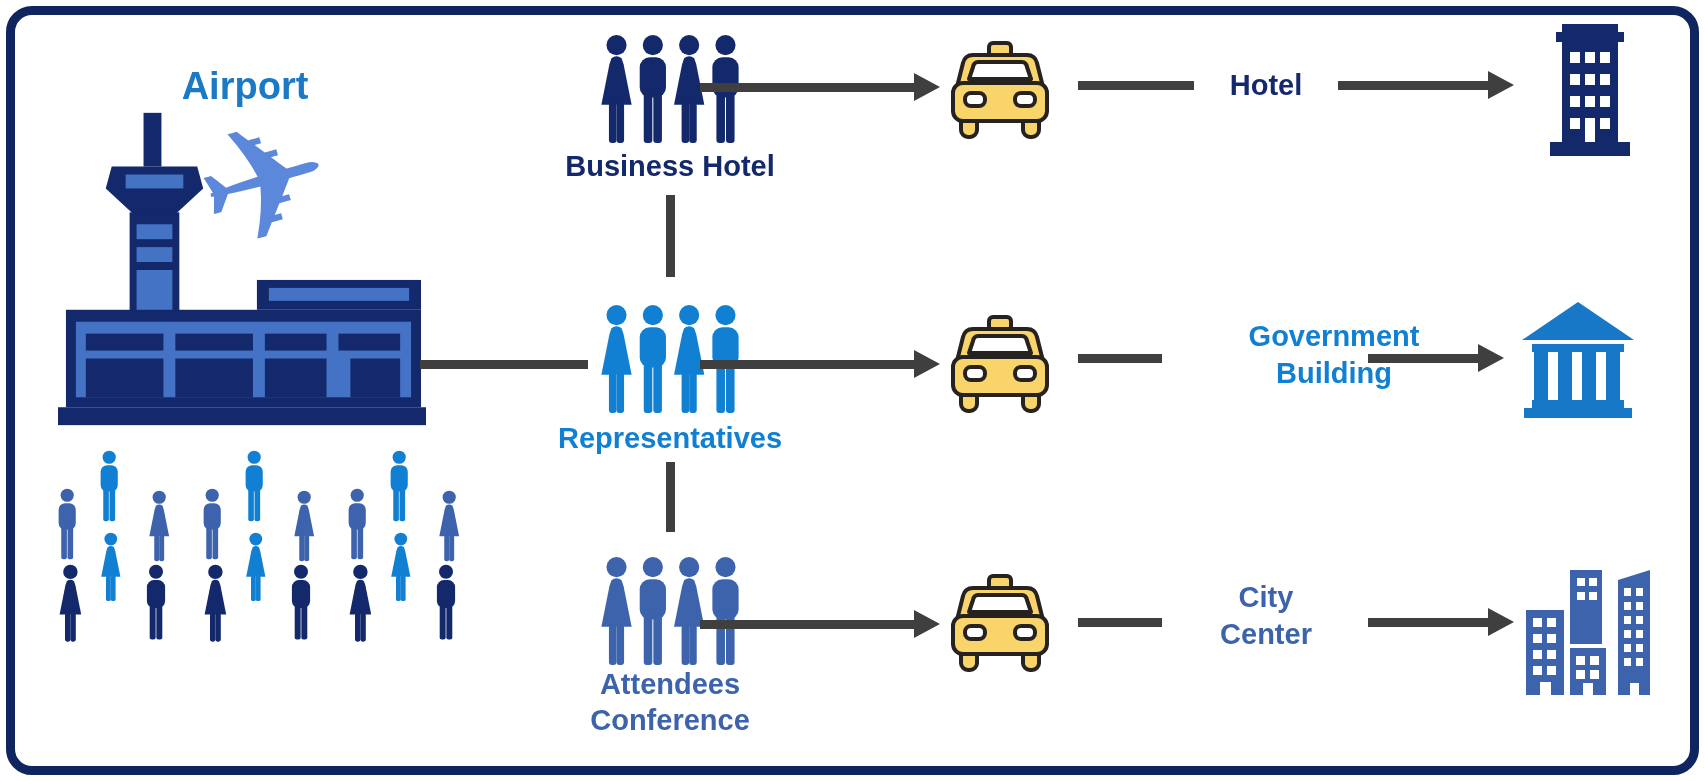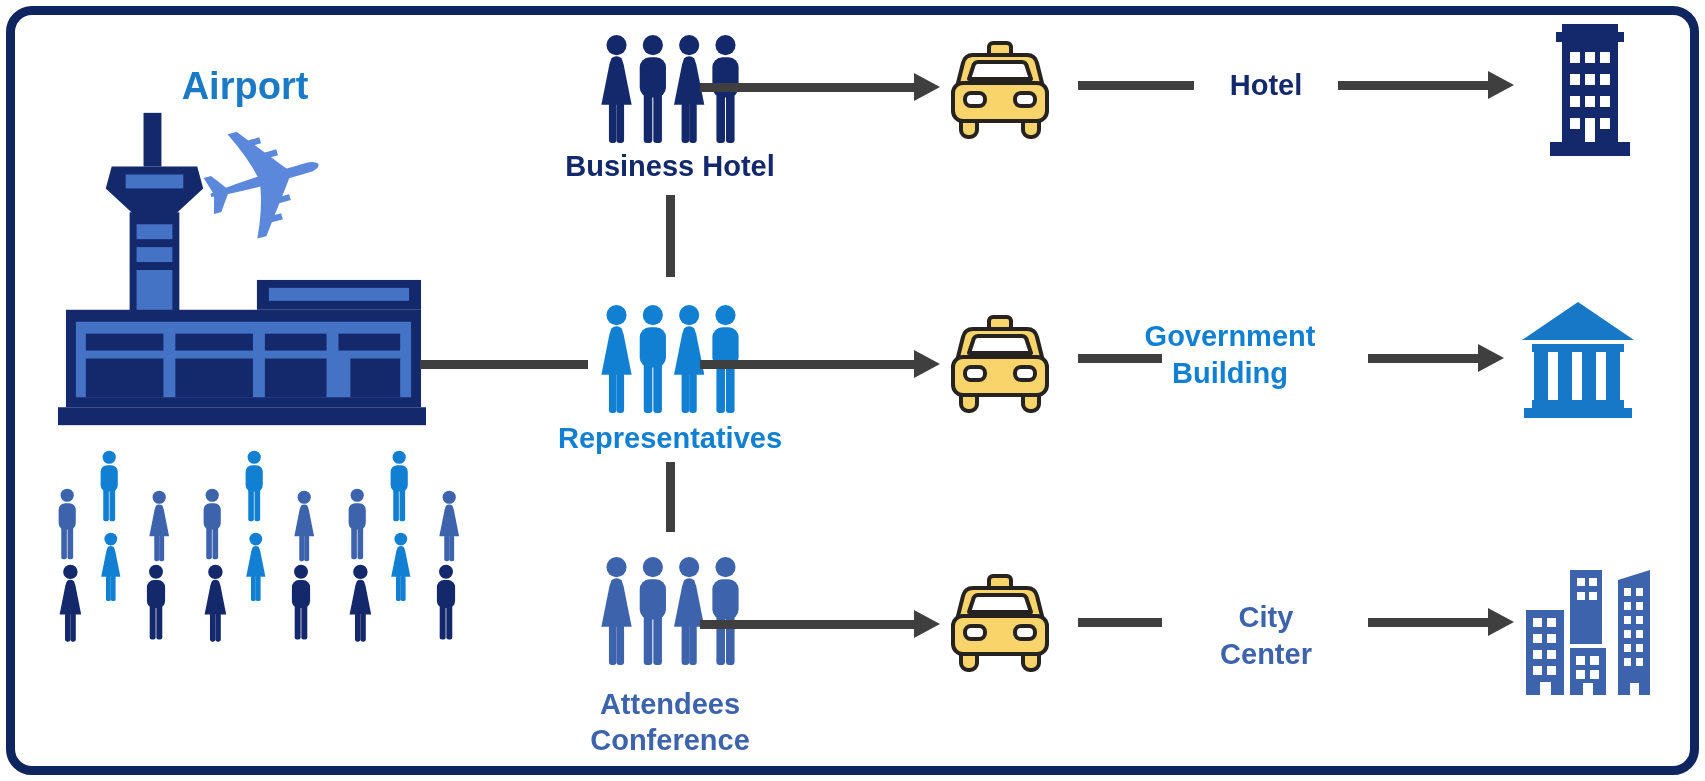--- a/index.html
+++ b/index.html
@@ -5,21 +5,21 @@
   html,body{margin:0;padding:0;background:#fff;}
   .canvas{position:relative;width:1705px;height:781px;background:#fff;overflow:hidden;
           font-family:"Liberation Sans","DejaVu Sans",sans-serif;}
   .frame{position:absolute;inset:6px;border:9px solid var(--border);border-radius:26px;}
   .lbl{position:absolute;text-align:center;font-weight:700;font-size:29px;line-height:32px;}
   .lbl span{display:block;text-align:center;}
   .lh36 span{line-height:36px;}
   .lh37 span{line-height:37px;}
   .c-navy{color:var(--navy);}
   .c-bright{color:var(--bright);}
-  .c-medium{color:var(--medium);margin-top:20px;}
+  .c-medium{color:var(--medium);}
   .title{position:absolute;left:140px;top:66px;width:210px;text-align:center;
          font-weight:700;font-size:38px;line-height:40px;color:var(--airport_title);}
   .hline{position:absolute;height:9px;background:var(--arrow);}
   .vline{position:absolute;width:9px;background:var(--arrow);}
   .arrow{position:absolute;display:flex;align-items:center;height:28px;}
   .arrow .shaft{flex:1;height:9px;background:var(--arrow);}
   .arrow .head{width:0;height:0;border-left:26px solid var(--arrow);
                border-top:14px solid transparent;border-bottom:14px solid transparent;}
   svg{position:absolute;overflow:visible;}
   .airport-icon{fill:var(--navy);}
@@ -191,21 +191,21 @@
     <rect class="body" x="16" y="74" width="16" height="22" rx="7"></rect>
     <rect class="body" x="78" y="74" width="16" height="22" rx="7"></rect>
     <rect class="body" x="44" y="2" width="22" height="16" rx="4"></rect>
     <path class="body" d="M28 14 H82 Q90 14 92 22 L98 46 H12 L18 22 Q20 14 28 14 Z"></path>
     <path class="glass" d="M33 21 H77 Q81 21 82 26 L86 38 H24 L28 26 Q29 21 33 21 Z"></path>
     <rect class="body" x="8" y="42" width="94" height="38" rx="10"></rect>
     <rect class="glass" x="20" y="52" width="20" height="13" rx="6"></rect>
     <rect class="glass" x="70" y="52" width="20" height="13" rx="6"></rect>
   </svg>
   <div class="hline" style="left:1078px;top:354px;width:84px"></div>
-  <div class="lbl lh37 c-bright" style="left:1100px;top:318px;width:260px">
+  <div class="lbl lh37 c-bright" style="left:1204px;top:318px;width:260px">
     <span>Government</span>
     <span>Building</span>
   </div>
   <div class="arrow" style="left:1368px;top:344px;width:136px">
     <div class="shaft"></div>
       <div class="head"></div>
   </div>
   <svg style="left:1518px;top:300px" width="120" height="118" viewBox="0 0 120 118">
     <g class="f-gov">
       <path d="M60 2 L116 40 H4 Z"></path>

